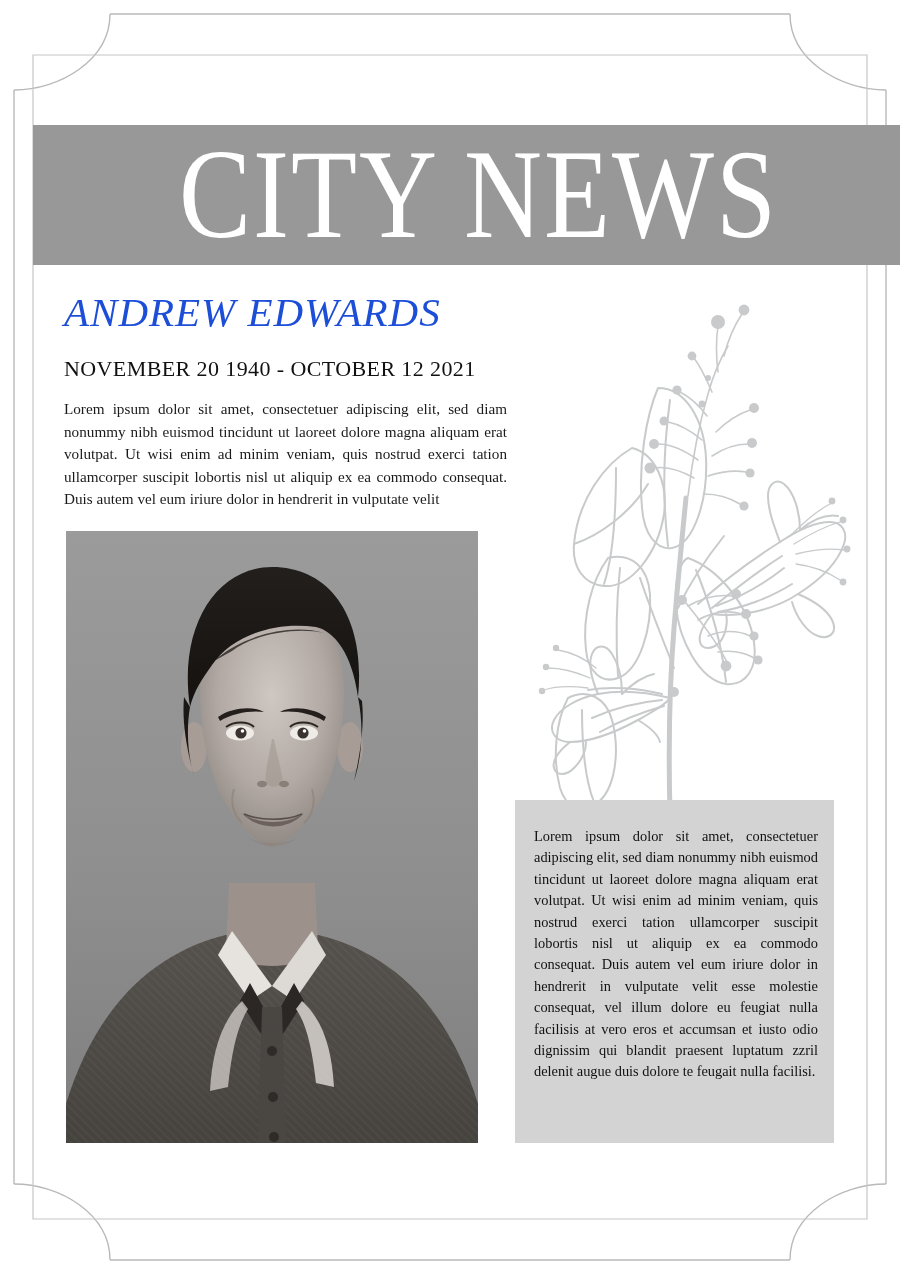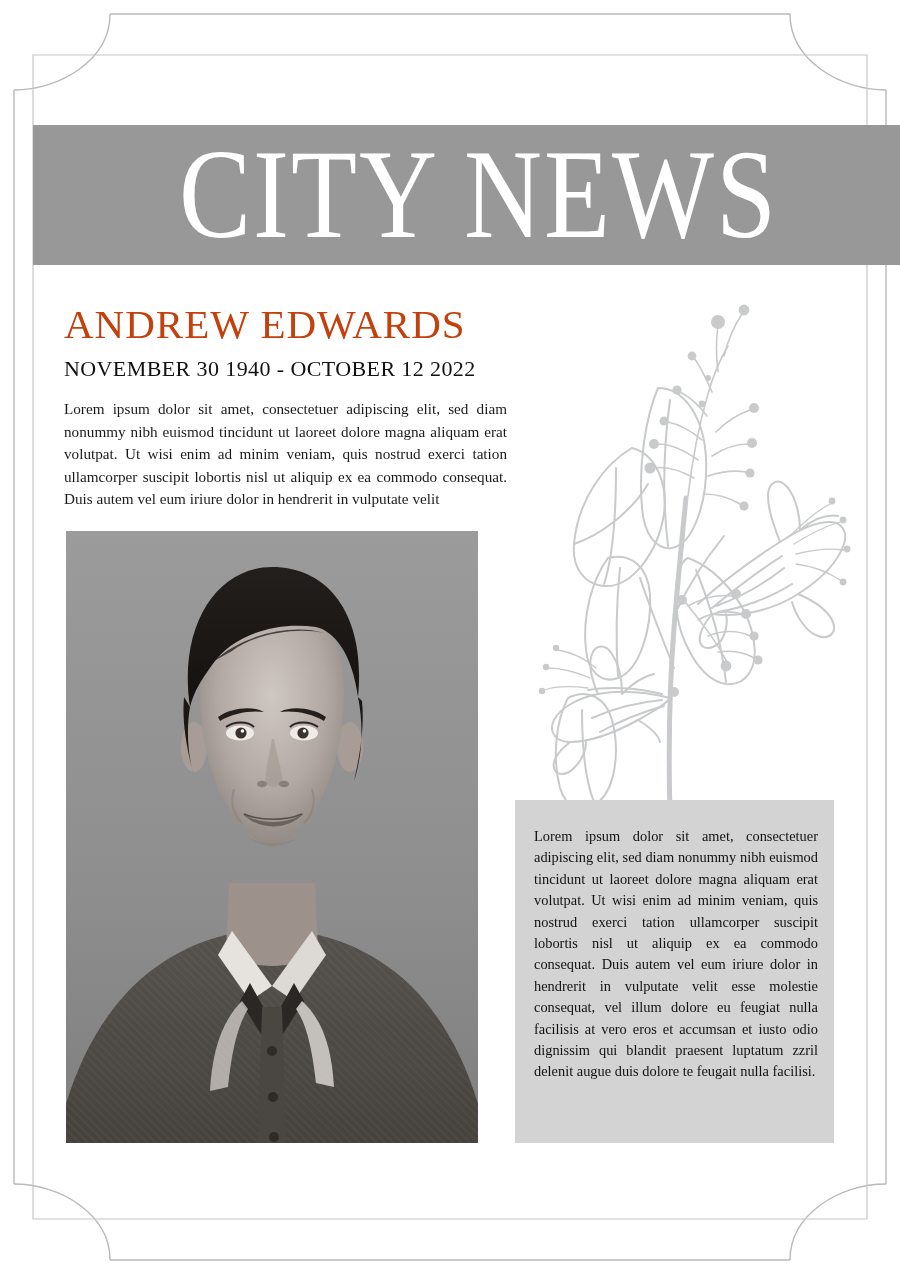--- a/index.html
+++ b/index.html
@@ -28,25 +28,26 @@
     line-height:1;
     letter-spacing:2px;
     font-weight:400;
     white-space:nowrap;
     transform:scaleY(1.18);
     transform-origin:center center;
   }
 
   
   .deceased-name{
-    position:absolute;left:64px;top:304px;
-    font-family:"Liberation Serif", serif;
+    position:absolute;left:64px;top:292px;
+    font-family:"Liberation Serif", serif;
+    font-style:italic;
     font-size:41px;
     line-height:1;
-    color:#c2410c;
+    color:#1d4ed8;
     letter-spacing:1px;
     white-space:nowrap;
   }
   .dates{
     position:absolute;left:64px;top:358px;
     font-family:"Liberation Serif", serif;
     font-size:22px;
     line-height:1;
     color:#111;
     letter-spacing:0.4px;
@@ -114,21 +115,21 @@
 
     <path d="M33,55 L867,55 L867,1219 L33,1219 Z" stroke="#c6c6c6" stroke-width="1.2"></path>
   </svg>
 
   <div class="masthead">
     <div class="masthead-title">CITY NEWS</div>
   </div>
 
   <div class="deceased-name">ANDREW EDWARDS</div>
 
-  <div class="dates">NOVEMBER 30 1940 - OCTOBER 12 2022</div>
+  <div class="dates">NOVEMBER 20 1940 - OCTOBER 12 2021</div>
 
   <div class="lead-text">Lorem ipsum dolor sit amet, consectetuer adipiscing elit, sed diam nonummy nibh euismod tincidunt ut laoreet dolore magna aliquam erat volutpat. Ut wisi enim ad minim veniam, quis nostrud exerci tation ullamcorper suscipit lobortis nisl ut aliquip ex ea commodo consequat. Duis autem vel eum iriure dolor in hendrerit in vulputate velit</div>
 
   <div class="portrait">
     <svg viewBox="0 0 412 612" preserveAspectRatio="xMidYMid slice">
       <defs>
         <linearGradient id="bg" x1="0" y1="0" x2="0" y2="1">
           <stop offset="0" stop-color="#9b9b9b"></stop>
           <stop offset="0.55" stop-color="#8f8f8f"></stop>
           <stop offset="1" stop-color="#7f7f7f"></stop>

